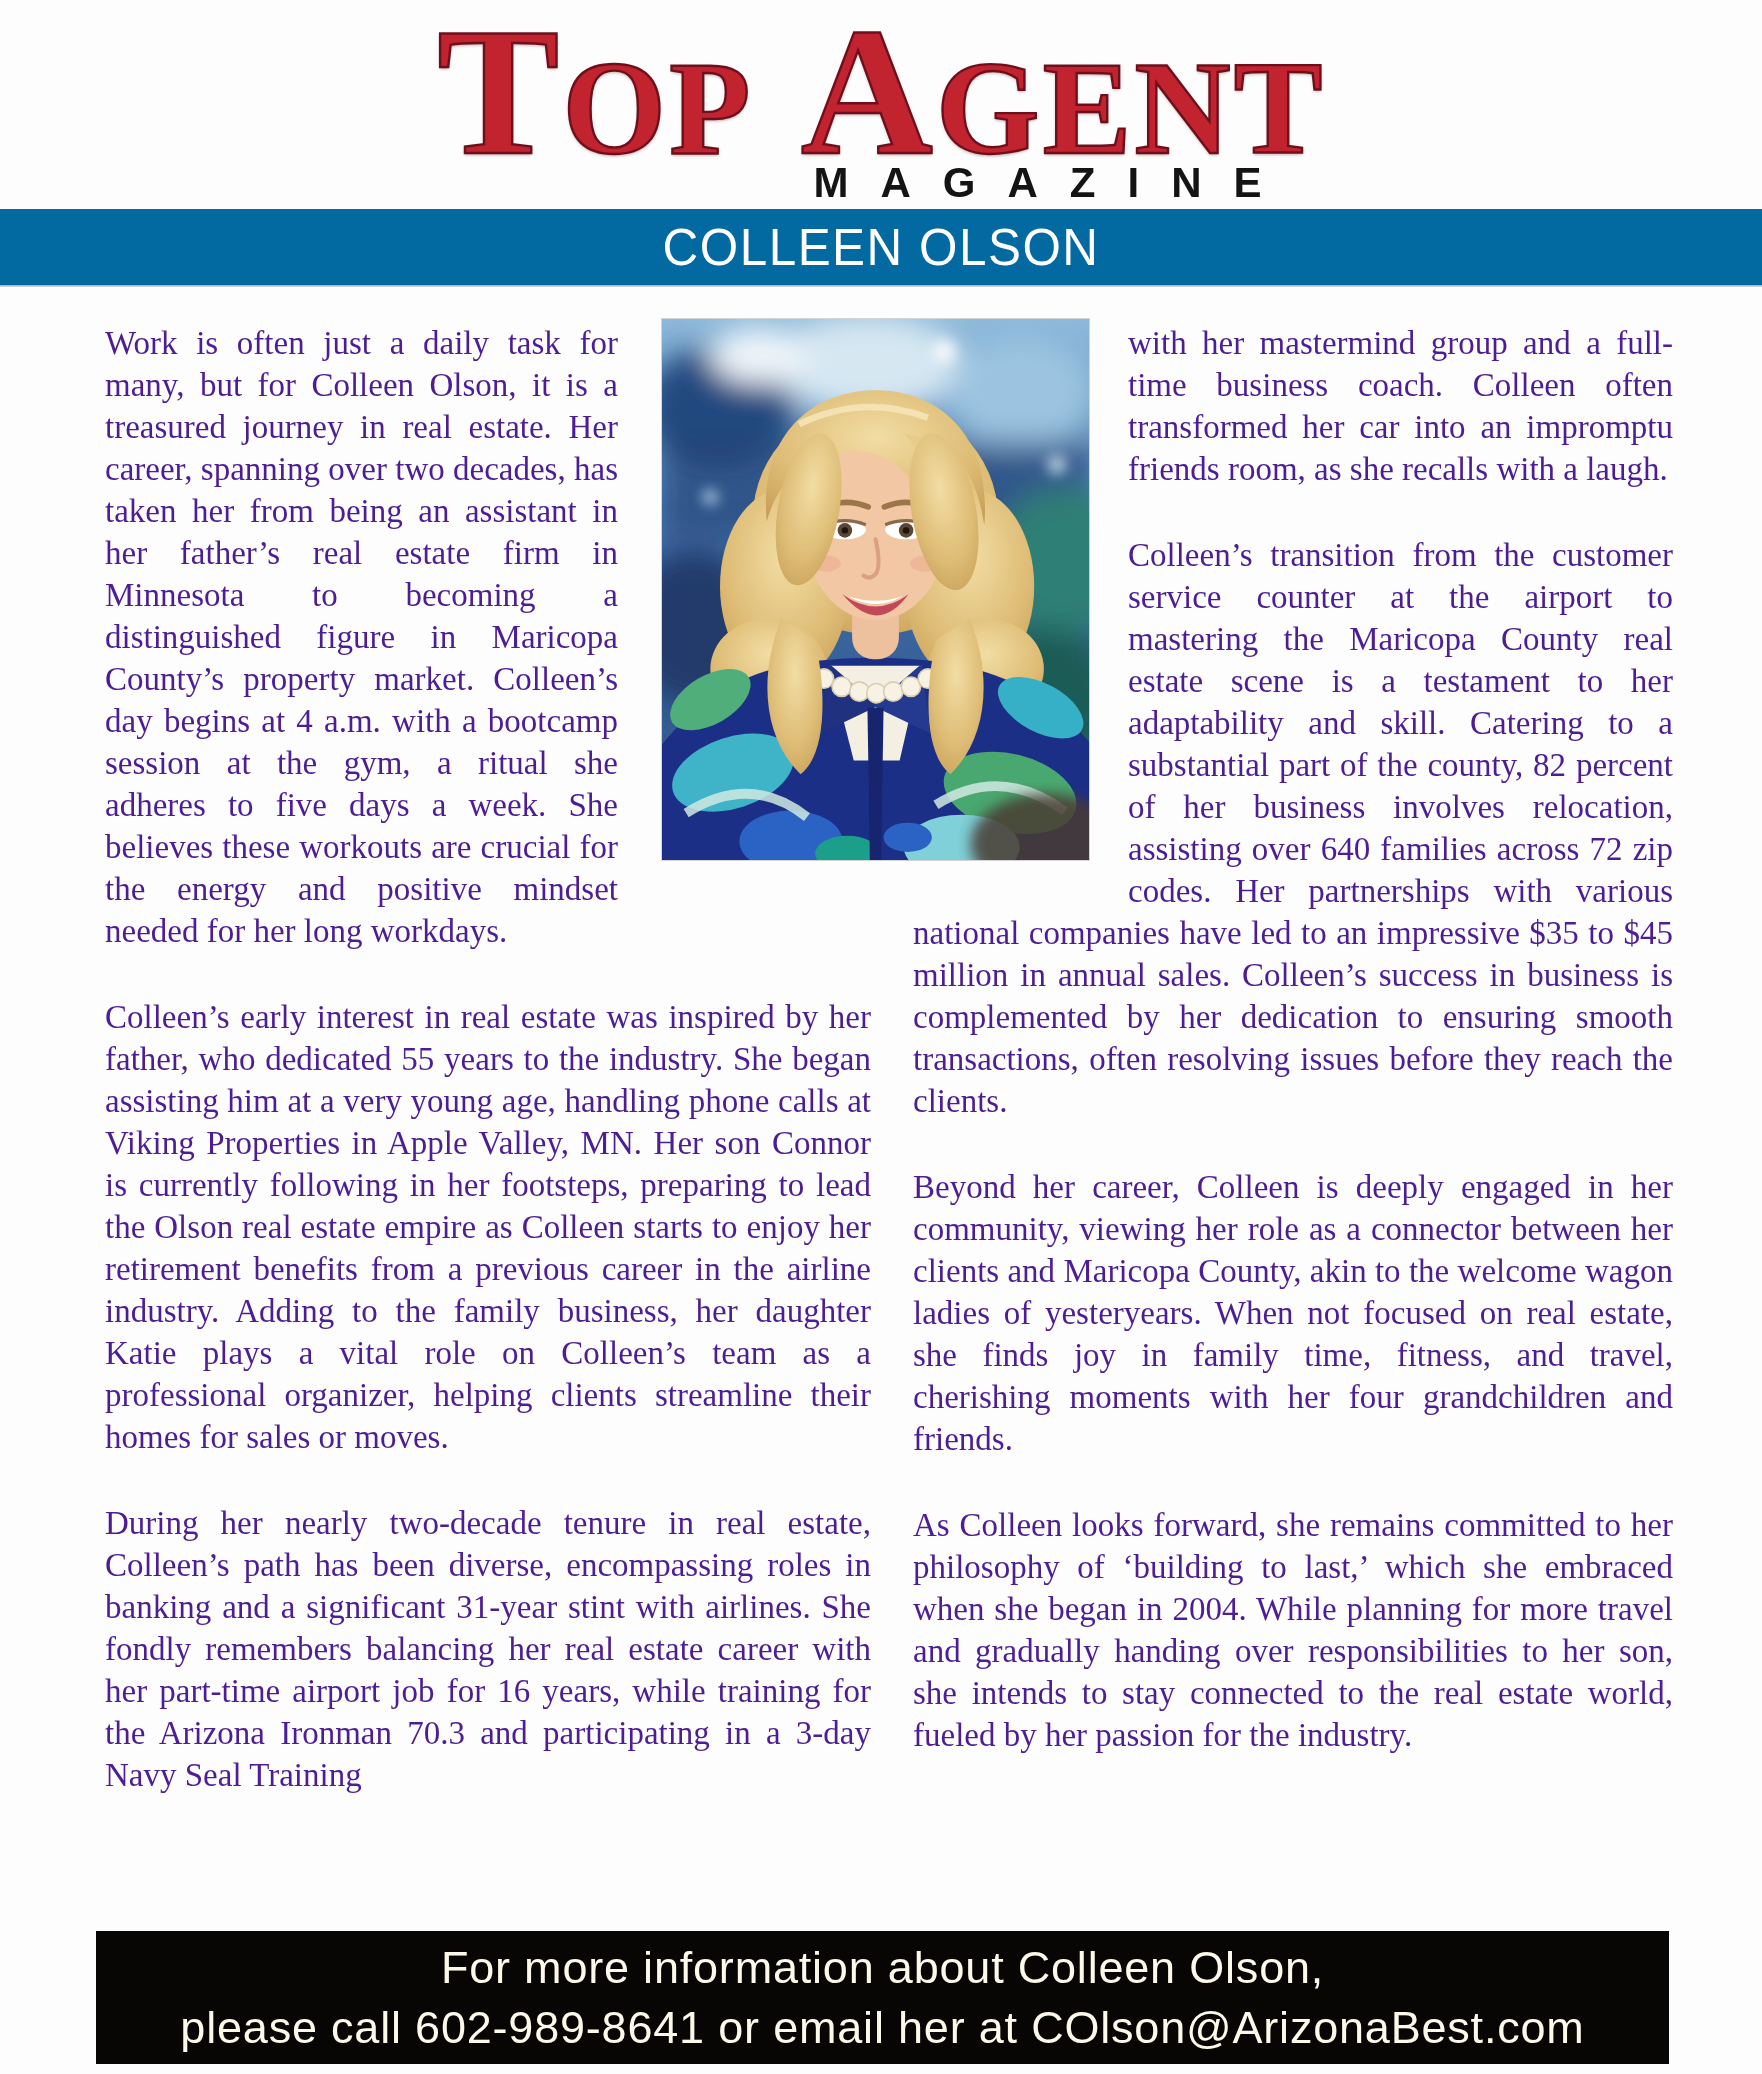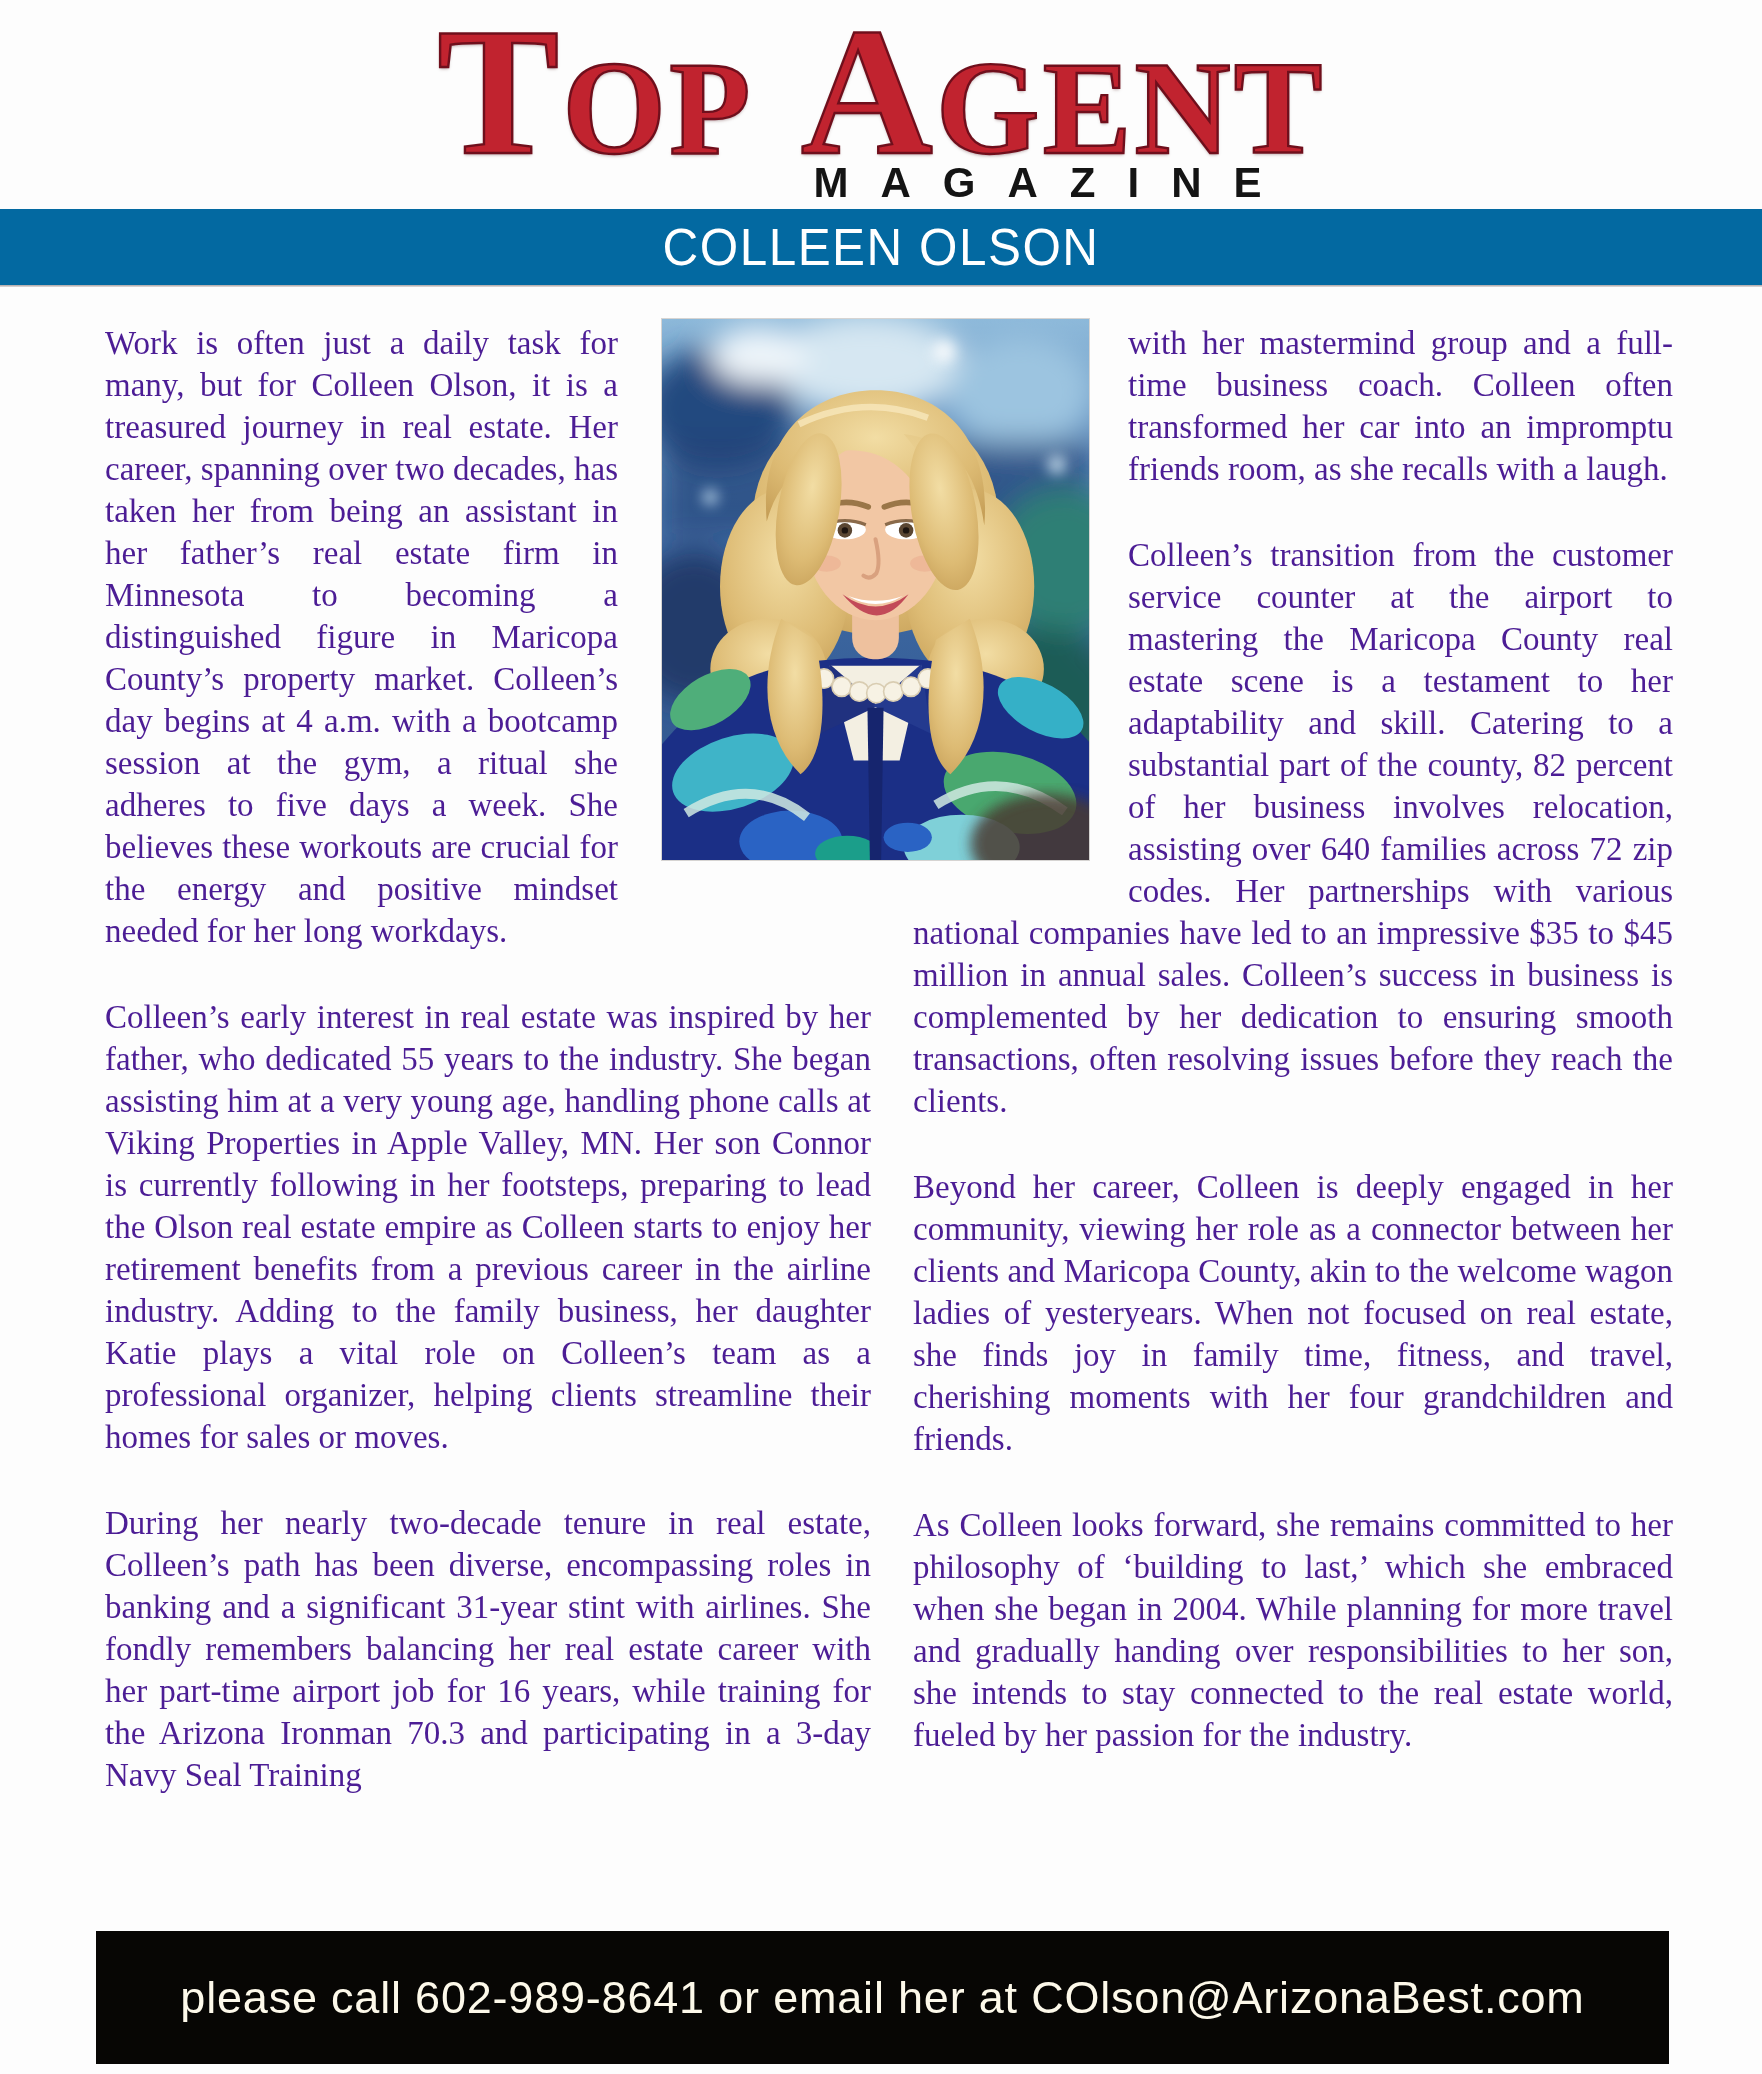--- a/index.html
+++ b/index.html
@@ -198,17 +198,18 @@
 
   <section class="col col-right">
     <div class="spacer-left"></div>
     <p>with her mastermind group and a full-time business coach. Colleen often transformed her car into an impromptu friends room, as she recalls with a laugh.</p>
     <p>Colleen’s transition from the customer service counter at the airport to mastering the Maricopa County real estate scene is a testament to her adaptability and skill. Catering to a substantial part of the county, 82 percent of her business involves relocation, assisting over 640 families across 72 zip codes. Her partnerships with various national companies have led to an impressive $35 to $45 million in annual sales. Colleen’s success in business is complemented by her dedication to ensuring smooth transactions, often resolving issues before they reach the clients.</p>
     <p>Beyond her career, Colleen is deeply engaged in her community, viewing her role as a connector between her clients and Maricopa County, akin to the welcome wagon ladies of yesteryears. When not focused on real estate, she finds joy in family time, fitness, and travel, cherishing moments with her four grandchildren and friends.</p>
     <p>As Colleen looks forward, she remains committed to her philosophy of ‘building to last,’ which she embraced when she began in 2004. While planning for more travel and gradually handing over responsibilities to her son, she intends to stay connected to the real estate world, fueled by her passion for the industry.</p>
   </section>
 
   <footer class="footer">
+    <div class="fline">For more information about Colleen Olson,</div>
     <div class="fline">please call 602-989-8641 or email her at COlson@ArizonaBest.com</div>
   </footer>
 
 </div>
 
 
 </body></html>

